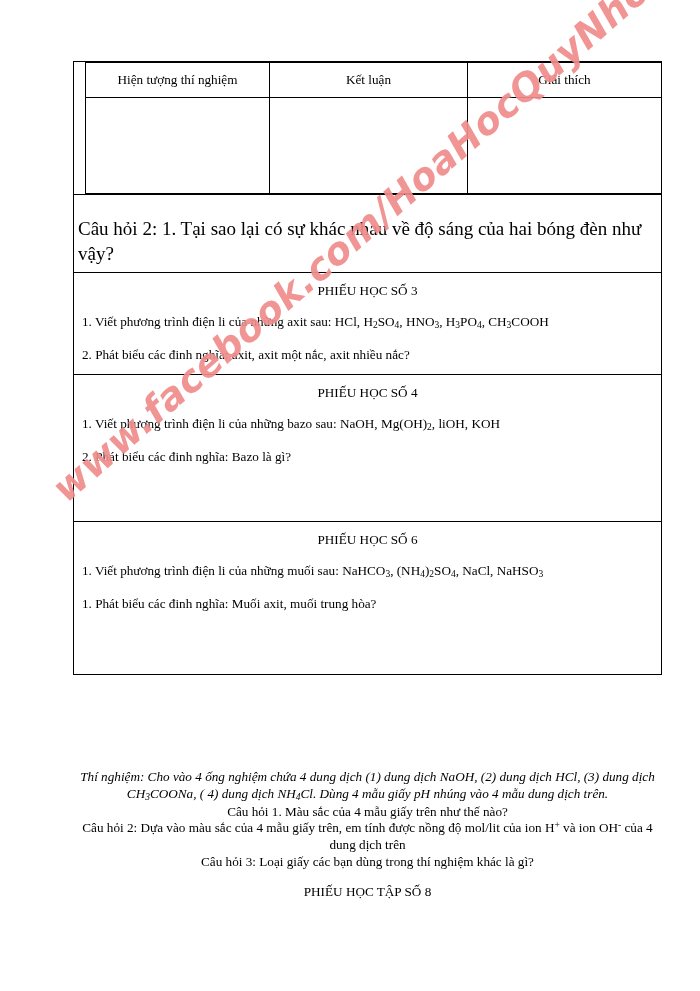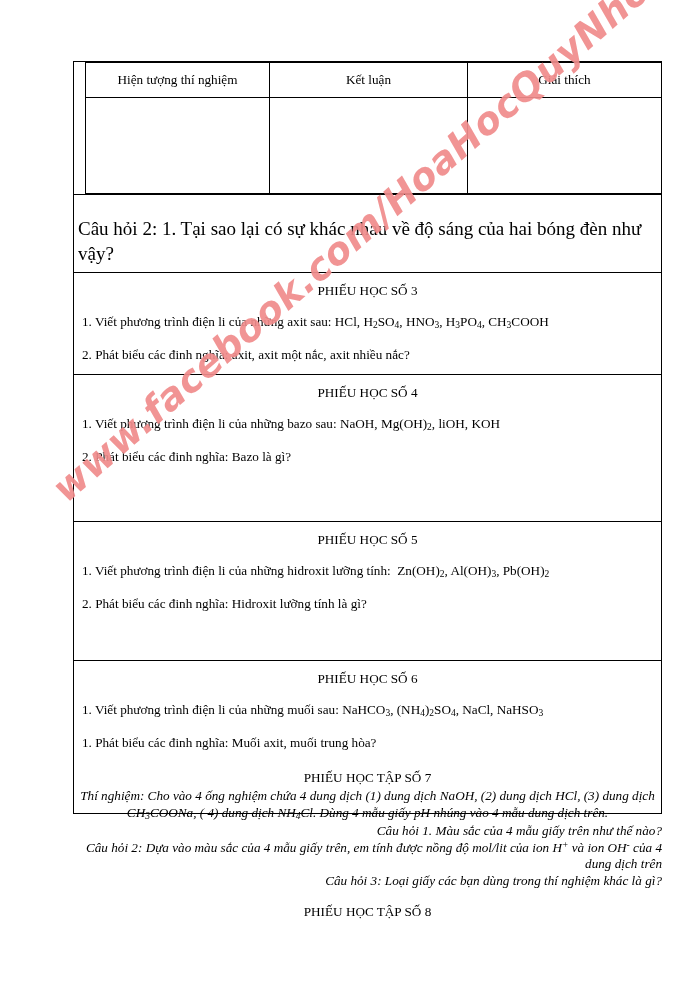--- a/index.html
+++ b/index.html
@@ -138,21 +138,21 @@
   }
   .bottom-title {
     text-align: center;
     line-height: 1.3;
     margin-bottom: 2px;
   }
   .bottom-para {
     text-align: center;
     font-style: italic;
   }
-  .bottom-line { text-align: right; font-style: italic; }
+  .bottom-line { text-align: center; }
   .bottom-title-2 {
     text-align: center;
     margin-top: 14px;
   }
 </style>
 </head>
 <body>
 
 <div id="page">
 
@@ -190,40 +190,32 @@
     </div>
 
     <div class="outer-row">
       <div class="sheet sheet-pad-lg">
         <div class="sheet-title">PHIẾU HỌC SỐ 4</div>
         <div class="sheet-line">1. Viết phương trình điện li của những bazo sau: NaOH, Mg(OH)<sub>2</sub>, liOH, KOH</div>
         <div class="sheet-line">2. Phát biểu các đinh nghĩa: Bazo là gì?</div>
       </div>
     </div>
 
-    <div class="outer-row">
-      <div class="sheet sheet-pad-md">
-        <div class="sheet-title">PHIẾU HỌC SỐ 5</div>
-        <div class="sheet-line">1. Viết phương trình điện li của những hidroxit lưỡng tính:&nbsp; Zn(OH)<sub>2</sub>, Al(OH)<sub>3</sub>, Pb(OH)<sub>2</sub></div>
-        <div class="sheet-line">2. Phát biểu các đinh nghĩa: Hidroxit lưỡng tính là gì?</div>
-      </div>
-    </div>
 
     <div class="outer-row last">
       <div class="sheet sheet-pad-xl">
         <div class="sheet-title">PHIẾU HỌC SỐ 6</div>
         <div class="sheet-line">1. Viết phương trình điện li của những muối sau: NaHCO<sub>3</sub>, (NH<sub>4</sub>)<sub>2</sub>SO<sub>4</sub>, NaCl, NaHSO<sub>3</sub></div>
         <div class="sheet-line">1. Phát biểu các đinh nghĩa: Muối axit, muối trung hòa?</div>
       </div>
     </div>
 
   </div>
 
   <div class="bottom-block">
-    <div class="bottom-title">PHIẾU HỌC TẬP SỐ 7</div>
     <div class="bottom-para">Thí nghiệm: Cho vào 4 ống nghiệm chứa 4 dung dịch (1) dung dịch NaOH, (2) dung dịch HCl, (3) dung dịch CH<sub>3</sub>COONa, ( 4) dung dịch NH<sub>4</sub>Cl. Dùng 4 mẫu giấy pH nhúng vào 4 mẫu dung dịch trên.</div>
     <div class="bottom-line">Câu hỏi 1. Màu sắc của 4 mẫu giấy trên như thế nào?</div>
     <div class="bottom-line">Câu hỏi 2: Dựa vào màu sắc của 4 mẫu giấy trên, em tính được nồng độ mol/lit của ion H<sup>+</sup> và ion OH<sup>-</sup> của 4 dung dịch trên</div>
     <div class="bottom-line">Câu hỏi 3: Loại giấy các bạn dùng trong thí nghiệm khác là gì?</div>
     <div class="bottom-title-2">PHIẾU HỌC TẬP SỐ 8</div>
   </div>
 
 </div>
 
 <div id="watermark-layer">

